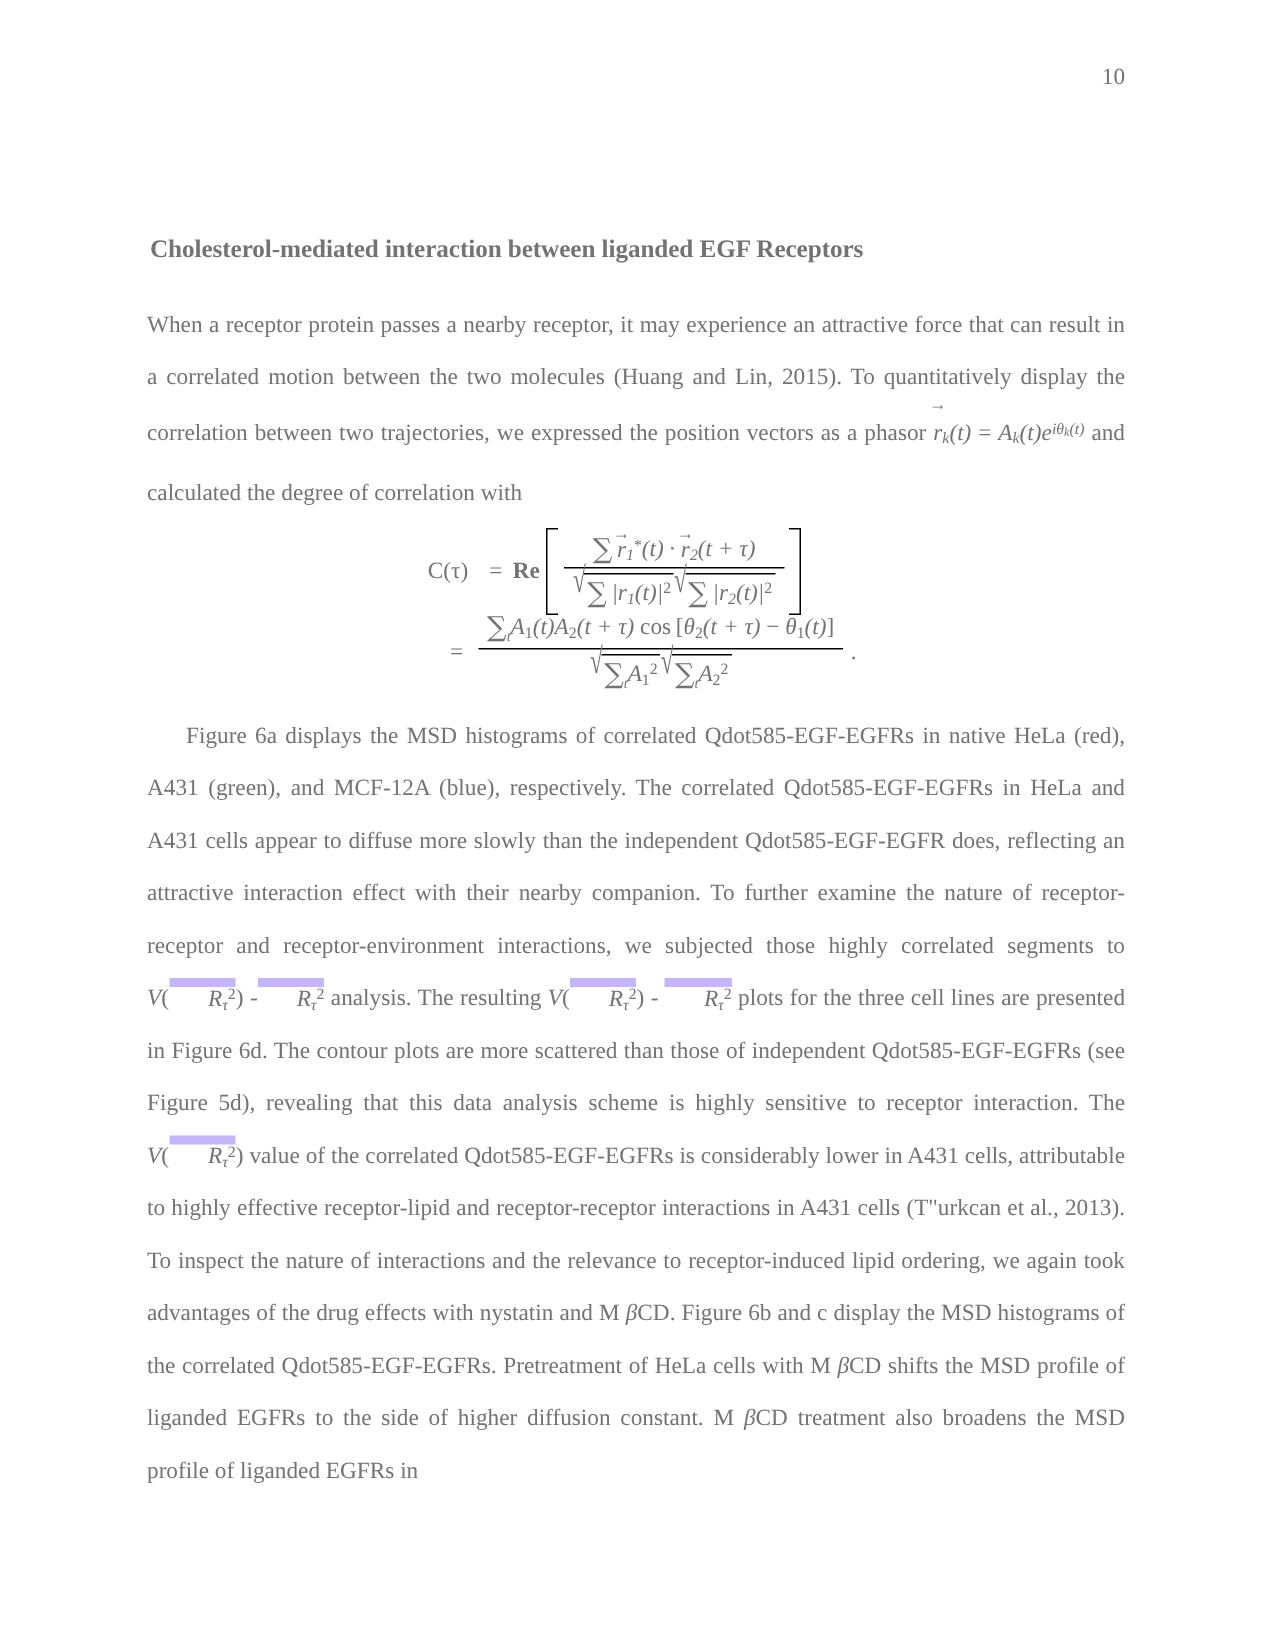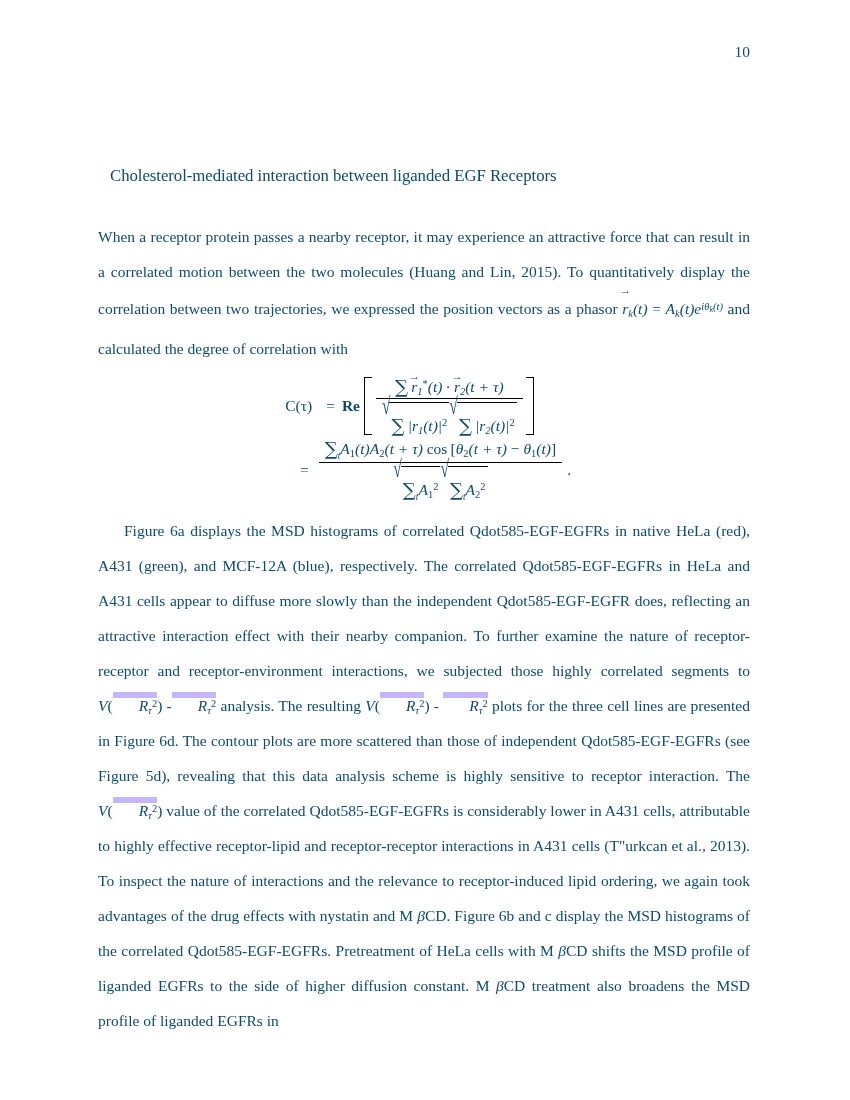--- a/index.html
+++ b/index.html
@@ -6,21 +6,21 @@
     margin: 0;
     padding: 0;
     background: #ffffff;
   }
   .page {
     position: relative;
     width: 850px;
     height: 1100px;
     background: #ffffff;
     font-family: "Liberation Serif", "DejaVu Serif", serif;
-    color: #0c4a6e;
+    color: #737373;
     overflow: hidden;
   }
   .page-number {
     position: absolute;
     top: 44px;
     left: 0;
     width: 750px;
     text-align: right;
     font-size: 15.5px;
     line-height: 1;
@@ -36,25 +36,25 @@
     font-size: 15.5px;
     line-height: 35px;
     text-align: justify;
     text-justify: inter-word;
     hyphens: none;
   }
   p.para.indent {
     text-indent: 26px;
   }
   h2.section-head {
-    margin: 12px;
+    margin: 2px;
     padding-top: 52px;
     padding-bottom: 19px;
     font-size: 16.8px;
-    font-weight: normal;
+    font-weight: bold;
     line-height: 24px;
     letter-spacing: -0.05px;
   }
   .mi {
     font-family: "Liberation Serif", "DejaVu Serif", serif;
     font-style: italic;
   }
   .mr {
     font-style: normal;
   }
@@ -168,21 +168,21 @@
     font-size: 1.0em;
     line-height: 1;
     display: inline-block;
     transform: scaleY(1.55) translateY(0.5px);
     transform-origin: center;
     font-style: normal;
     margin-right: -1px;
   }
   .sqrt > .radicand {
     border-top: 1.1px solid #000;
-    padding: 12px 2px 0 2px;
+    padding: 2px 2px 0 2px;
     display: inline-block;
   }
   .sumsym {
     font-style: normal;
     font-size: 1.18em;
     font-family: "DejaVu Serif", "Liberation Serif", serif;
     vertical-align: -0.06em;
   }
   .sum-sub {
     font-size: 0.6em;

